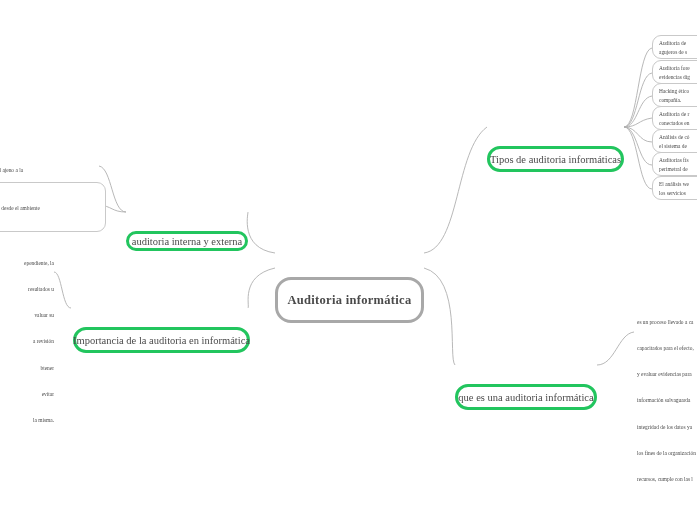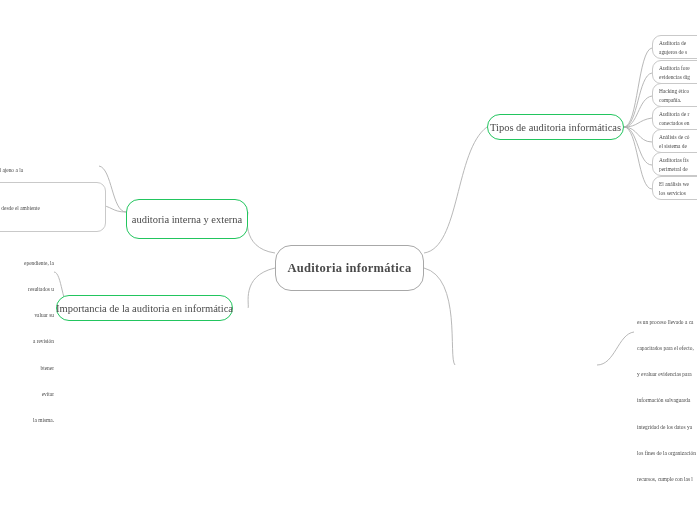--- a/index.html
+++ b/index.html
@@ -10,27 +10,28 @@
     color:#3a3a3a;
     overflow:hidden;
     position:relative;
   }
   #canvas{position:absolute;left:0;top:0;width:697px;height:520px;}
   svg.links{position:absolute;left:0;top:0;width:697px;height:520px;pointer-events:none;}
 
   .node{
     position:absolute;
     box-sizing:border-box;
-    border:1px solid #22c55e;
+    border:3px solid #22c55e;
     background:#ffffff;
     border-radius:14px;
     display:flex;align-items:center;justify-content:center;
     text-align:center;
     white-space:nowrap;
     color:#4a4a4a;
+    margin-top:32px;
   }
   .node.root{
     font-weight:bold;
     font-size:12.5px;
     letter-spacing:.3px;
     border-color:#a8a8a8;
     border-radius:16px;
   }
   .node.main{
     font-size:10.5px;
@@ -103,28 +104,31 @@
   </svg>
 
   <div class="node root" style="left:275px;top:245px;width:149px;height:46px;">
     <span>Auditoria informática</span>
   </div>
 
   <div class="node main" style="left:487px;top:114px;width:137px;height:26px;">
     <span>Tipos de auditoria informáticas</span>
   </div>
 
-  <div class="node main" style="left:126px;top:199px;width:122px;height:40px;">
+  <div class="node main" style="left:126px;top:199px;width:122px;height:20px;">
     <span>auditoria interna y externa</span>
   </div>
 
-  <div class="node main" style="left:56px;top:295px;width:177px;height:26px;">
+  <div class="node main" style="left:73px;top:295px;width:177px;height:26px;">
     <span>Importancia de la auditoria en informática</span>
   </div>
 
+  <div class="node main" style="left:455px;top:352px;width:142px;height:26px;">
+    <span>que es una auditoria informática</span>
+  </div>
 
   <div class="leafbox" style="left:652px;top:35px;width:70px;height:24px;">
     <div>Auditoria de</div>
     <div>agujeros de s</div>
   </div>
   <div class="leafbox" style="left:652px;top:60px;width:70px;height:24px;">
     <div>Auditoria fore</div>
     <div>evidencias dig</div>
   </div>
   <div class="leafbox" style="left:652px;top:83px;width:70px;height:24px;">

